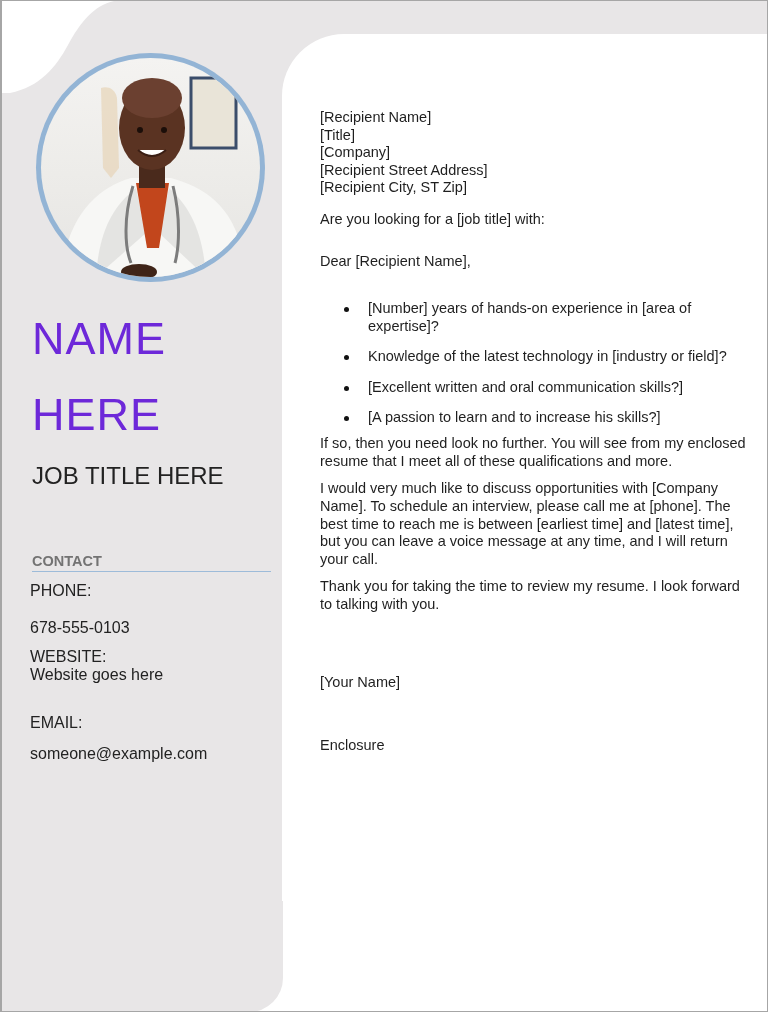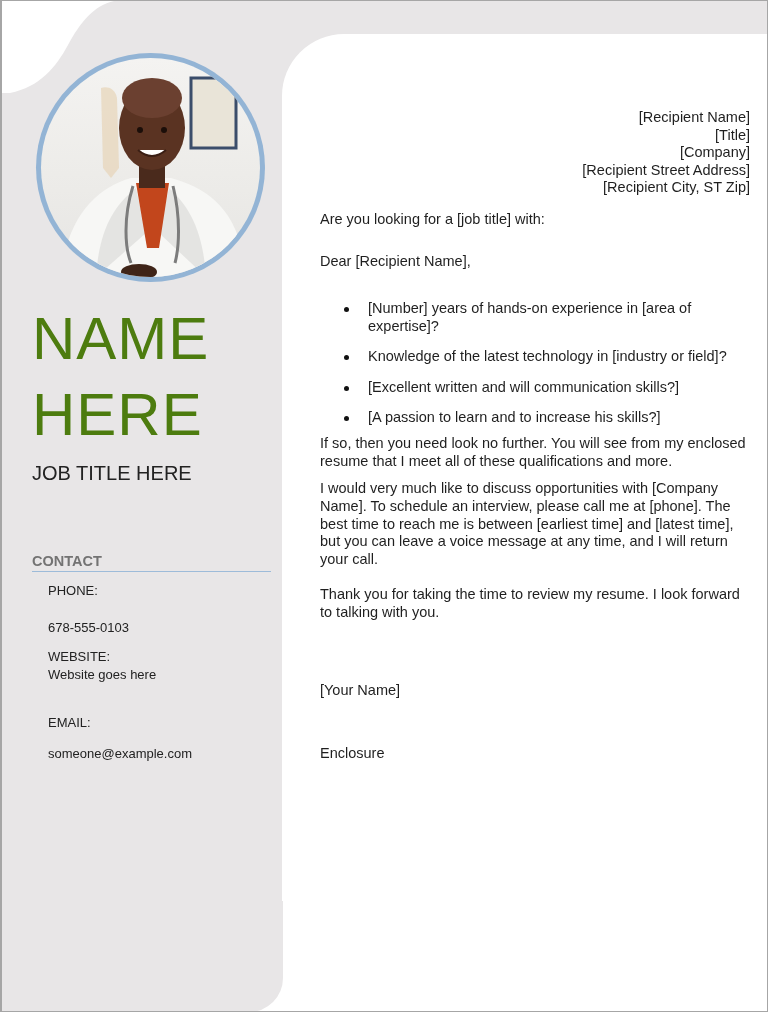--- a/index.html
+++ b/index.html
@@ -30,38 +30,38 @@
     .photo-ring {
       position: absolute; left: 34px; top: 52px; width: 229px; height: 229px;
       border-radius: 50%; background: #93b4d5; box-sizing: border-box; padding: 5px;
     }
     .photo {
       width: 100%; height: 100%; border-radius: 50%; overflow: hidden; position: relative;
       background: linear-gradient(180deg, #f4f3f1 0%, #ecebe8 60%, #e6e5e3 100%);
     }
     .photo svg { position: absolute; left: 0; top: 0; width: 100%; height: 100%; }
     .name {
-      position: absolute; left: 30px; top: 300px; font-size: 60px; line-height: 76px;
-      color: #4d7c0f; font-weight: normal; letter-spacing: 1px;
+      position: absolute; left: 30px; top: 300px; font-size: 45px; line-height: 76px;
+      color: #6d28d9; font-weight: normal; letter-spacing: 1px;
     }
     .job-title {
-      position: absolute; left: 30px; top: 461px; font-size: 20px; color: #222;
+      position: absolute; left: 30px; top: 461px; font-size: 24px; color: #222;
       letter-spacing: 0px;
     }
     .contact-heading {
       position: absolute; left: 30px; top: 552px; font-size: 14.5px; font-weight: bold; color: #737373;
     }
     .contact-rule {
       position: absolute; left: 30px; top: 570px; width: 239px; height: 0;
       border-top: 1.5px solid #9dbbd9;
     }
-    .contact-text { position: absolute; left: 46px; font-size: 13px; color: #222; line-height: 18px; }
+    .contact-text { position: absolute; left: 28px; font-size: 16px; color: #222; line-height: 18px; }
     .letter { position: absolute; left: 318px; top: 108px; width: 430px; color: #1f1f1f; font-size: 14.5px; line-height: 17.6px; }
     .letter p { margin: 0; }
-    .addr-line { display: block; text-align: right; }
+    .addr-line { display: block; }
     .bullets { list-style: none; margin: 0; padding: 0; }
     .bullets li { position: relative; padding-left: 48px; }
     .bullets li .dot {
       position: absolute; left: 24px; top: 7px; width: 5px; height: 5px; border-radius: 50%; background: #111;
     }
   </style>
 </head>
 <body>
 
 <div class="page">
@@ -125,22 +125,22 @@
       <span class="addr-line">[Title]</span>
       <span class="addr-line">[Company]</span>
       <span class="addr-line">[Recipient Street Address]</span>
       <span class="addr-line">[Recipient City, ST Zip]</span>
     </div>
     <p style="margin-top:14px;">Are you looking for a [job title] with:</p>
     <p style="margin-top:24px;">Dear [Recipient Name],</p>
     <ul class="bullets" style="margin-top:30px;">
       <li style="margin-bottom:13px;"><span class="dot"></span><span>[Number] years of hands-on experience in [area of expertise]?</span></li>
       <li style="margin-bottom:13px;"><span class="dot"></span><span>Knowledge of the latest technology in [industry or field]?</span></li>
-      <li style="margin-bottom:12px;"><span class="dot"></span><span>[Excellent written and will communication skills?]</span></li>
+      <li style="margin-bottom:12px;"><span class="dot"></span><span>[Excellent written and oral communication skills?]</span></li>
       <li><span class="dot"></span><span>[A passion to learn and to increase his skills?]</span></li>
     </ul>
     <p style="margin-top:9px;">If so, then you need look no further. You will see from my enclosed resume that I meet all of these qualifications and more.</p>
     <p style="margin-top:10px;">I would very much like to discuss opportunities with [Company Name]. To schedule an interview, please call me at [phone]. The best time to reach me is between [earliest time] and [latest time], but you can leave a voice message at any time, and I will return your call.</p>
-    <p style="margin-top:18px;">Thank you for taking the time to review my resume. I look forward to talking with you.</p>
+    <p style="margin-top:10px;">Thank you for taking the time to review my resume. I look forward to talking with you.</p>
     <p style="margin-top:61px;">[Your Name]</p>
     <p style="margin-top:45px;">Enclosure</p>
   </div>
 </div>
 
 </body></html>

